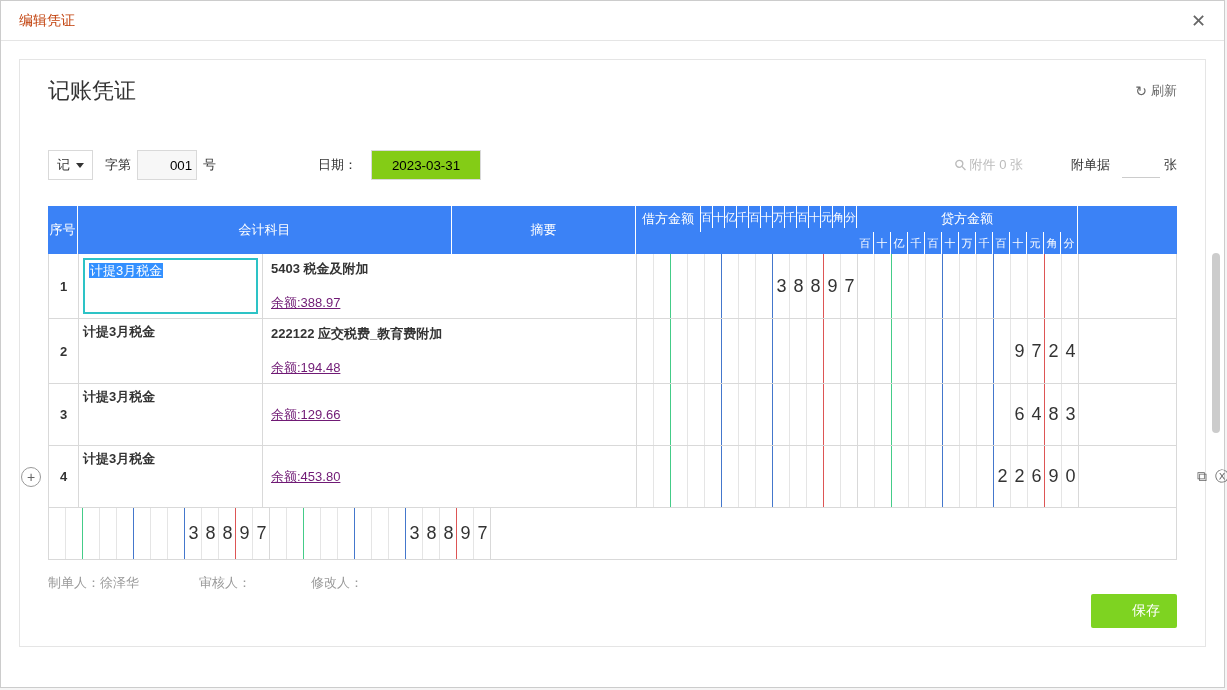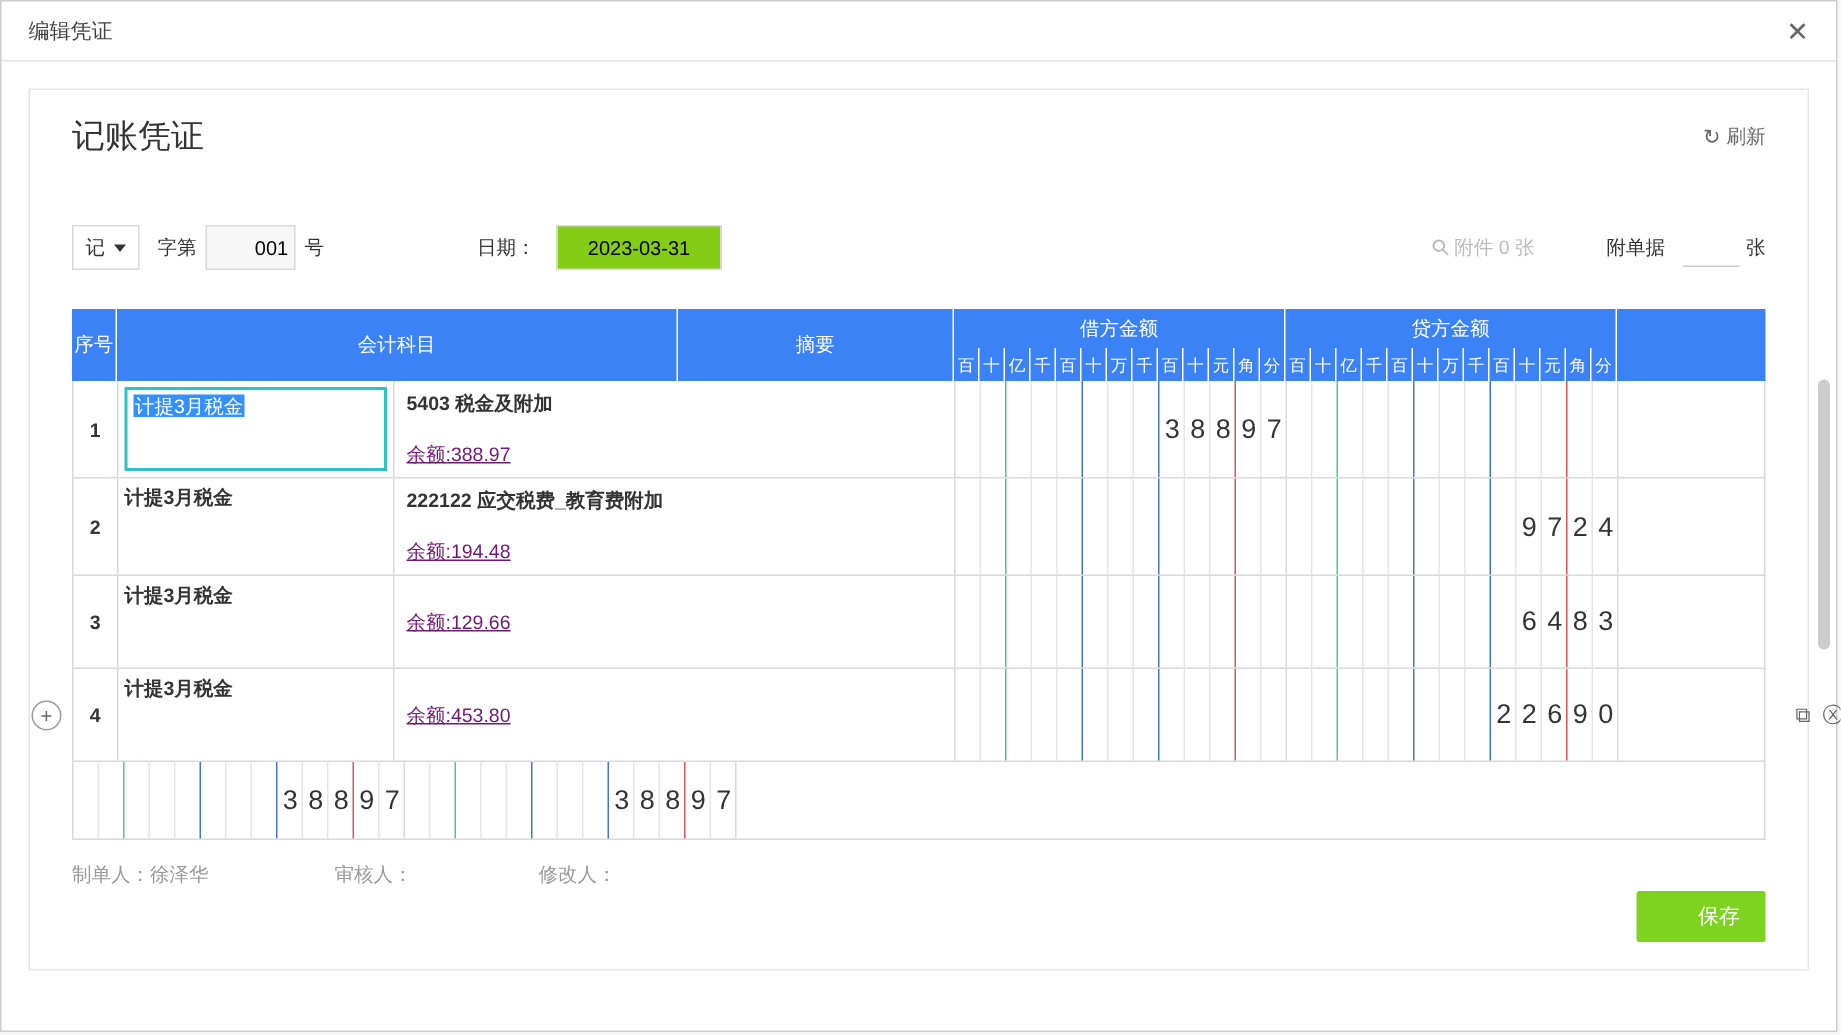--- a/index.html
+++ b/index.html
@@ -21,21 +21,21 @@
       border: 1px solid #ccc;
     }
     .dialog-header {
       height: 40px;
       padding: 0 18px;
       display: flex;
       align-items: center;
       justify-content: space-between;
       border-bottom: 1px solid #e5e5e5;
     }
-    .dialog-title { font-size: 14px; color: #404040; }
+    .dialog-title { font-size: 14px; color: #c2410c; }
     .dialog-close { font-size: 18px; color: #666; cursor: pointer; font-weight: 300; }
     .inner-card {
       margin: 18px 18px 0;
       background: #fff;
       border: 1px solid #e5e5e5;
       height: 588px;
       position: relative;
       padding: 14px 28px 18px;
     }
     .card-top {
@@ -160,21 +160,21 @@
     }
     .vtotal .lbl {
       width: 588px; display: flex; align-items: center; padding-left: 8px; font-size: 14px; border-right: 1px solid #d9d9d9;
     }
     .vtotal .lbl b { margin-left: 6px;}
 
     .footer-meta {
       margin-top: 14px;
       display: flex;
       align-items: center;
-      gap: 84px;
+      gap: 60px;
       color: #999;
       font-size: 13px;
     }
     .save-btn {
       position: absolute; right: 28px; bottom: 18px;
       background: #7ed321; color: #fff; border: none;
       width: 86px; height: 34px; font-size: 14px; border-radius: 2px; cursor: pointer; padding-left: 24px;
     }
     .row-actions {
       position: absolute; right: -54px; top: 50%; transform: translateY(-50%);
@@ -231,21 +231,21 @@
       <span class="fuju-lbl">附单据</span>
       <input class="fuju-input" value="" style="">
       <span class="zhang-lbl">张</span>
     </div>
 
     <div class="vtable">
       <div class="vhead">
         <div class="hcell col-idx" style="height:48px">序号</div>
         <div class="hcell col-subject" style="height:48px">会计科目</div>
         <div class="hcell col-summary" style="height:48px">摘要</div>
-        <div style="display:flex;flex-direction:column;width:221px">
+        <div style="display:flex;flex-direction:row;width:221px">
           <div class="hcell col-amt">借方金额</div>
           <div class="digit-headers" id="debit-digit-headers">
               <span>百</span>
               <span>十</span>
               <span>亿</span>
               <span>千</span>
               <span>百</span>
               <span>十</span>
               <span>万</span>
               <span>千</span>

